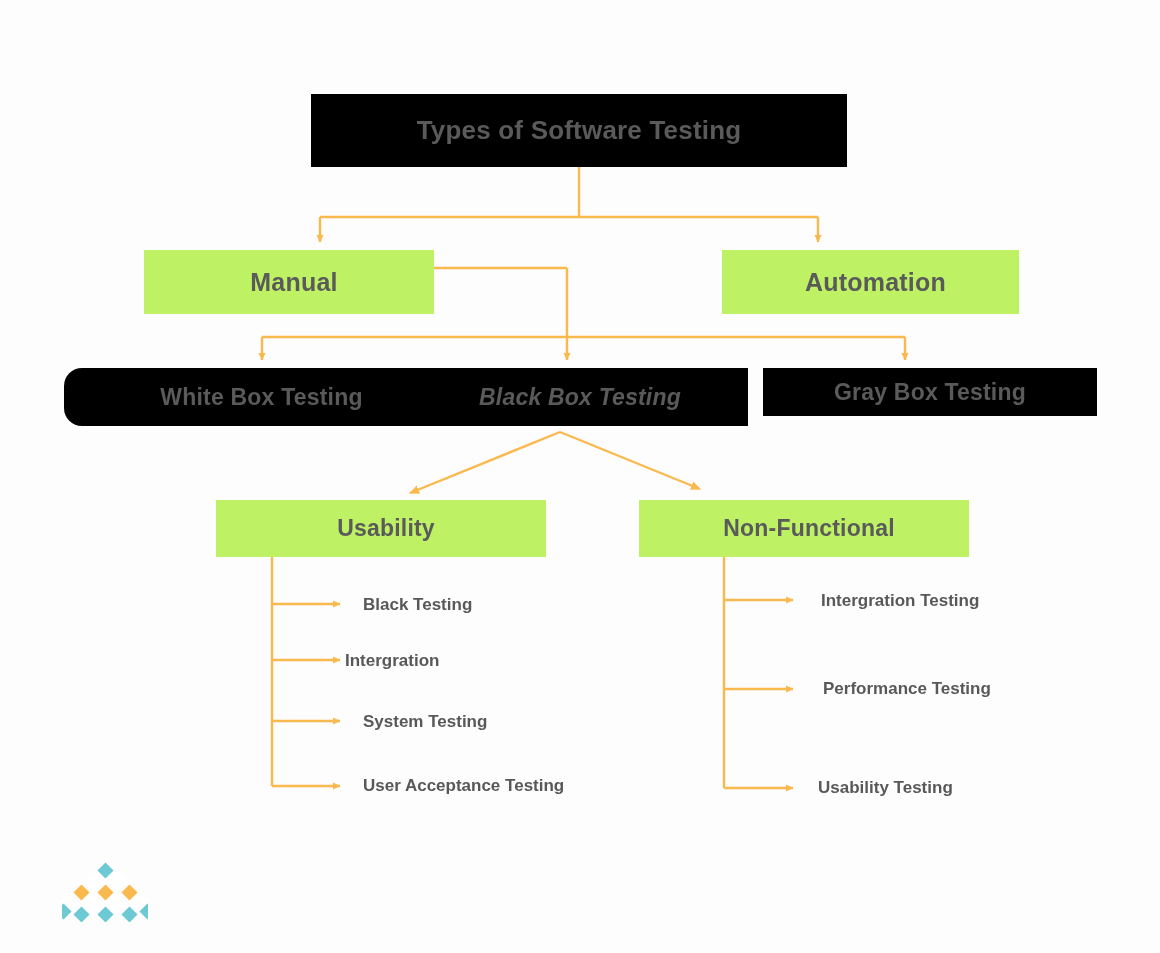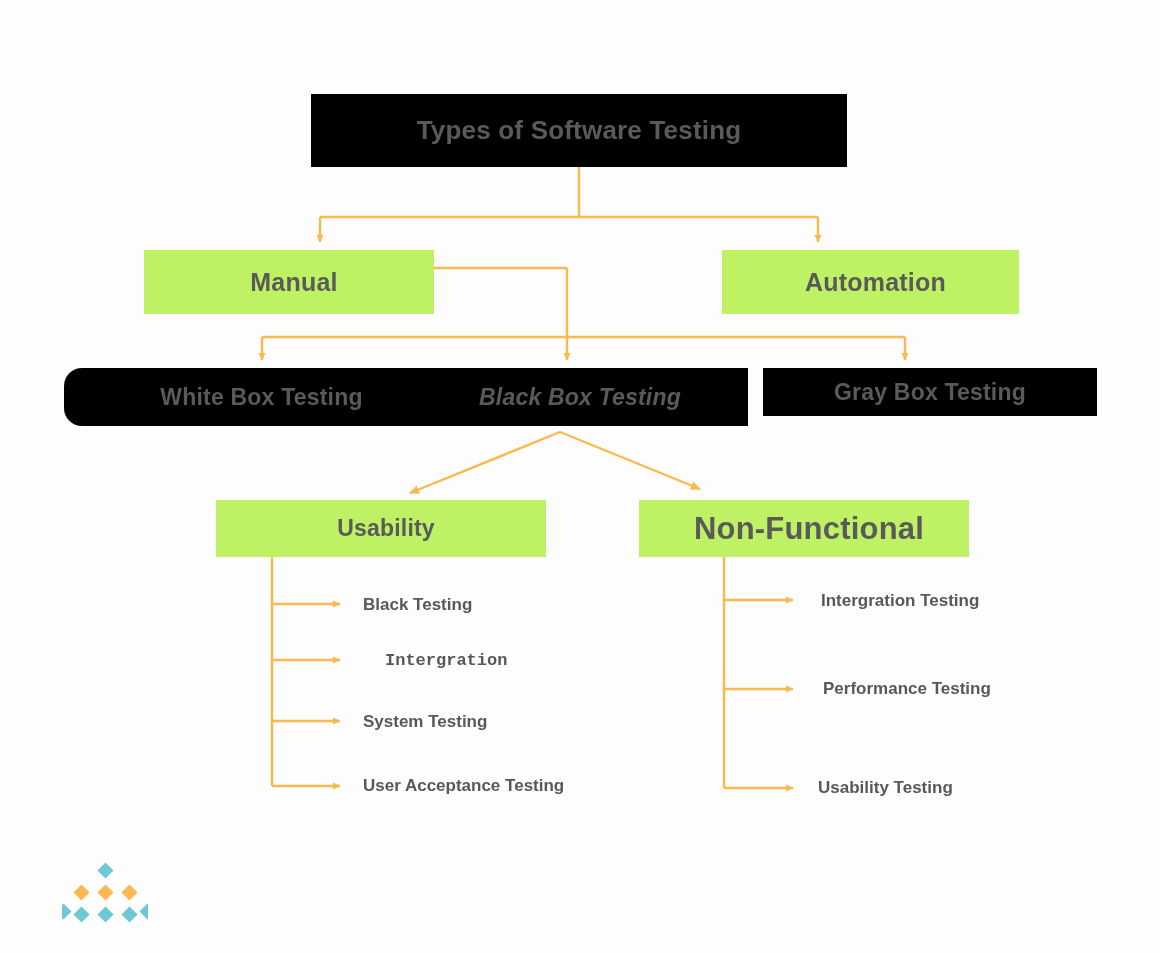--- a/index.html
+++ b/index.html
@@ -123,24 +123,24 @@
   <div class="node orange" style="left:722px; top:250px; width:297px; height:64px; font-size:25px;">Automation</div>
 
   <div class="node teal" style="left:64px; top:368px; width:395px; height:58px; font-size:23px;border-radius:18px;">White Box Testing</div>
 
   <div class="node teal" style="left:412px; top:368px; width:336px; height:58px; font-size:23px;font-style:italic;">Black Box Testing</div>
 
   <div class="node teal" style="left:763px; top:368px; width:334px; height:48px; font-size:23px;">Gray Box Testing</div>
 
   <div class="node orange" style="left:216px; top:500px; width:330px; height:57px; font-size:23px;">Usability</div>
 
-  <div class="node orange" style="left:639px; top:500px; width:330px; height:57px; font-size:31px;">Non-Functional</div>
+  <div class="node orange" style="left:639px; top:500px; width:330px; height:57px; font-size:23px;">Non-Functional</div>
 
   <div class="leaf" style="left:363px; top:596px;">Black Testing</div>
-  <div class="leaf" style="left:385px; top:652px;font-family:Liberation Mono, monospace;">Intergration</div>
+  <div class="leaf" style="left:345px; top:652px;">Intergration</div>
   <div class="leaf" style="left:363px; top:713px;">System Testing</div>
   <div class="leaf" style="left:363px; top:777px;">User Acceptance Testing</div>
 
   <div class="leaf" style="left:821px; top:592px;">Intergration Testing</div>
   <div class="leaf" style="left:823px; top:680px;">Performance Testing</div>
   <div class="leaf" style="left:818px; top:779px;">Usability Testing</div>
 
   <div id="logo">
     <svg id="logo-mark" viewBox="0 0 86 64" xmlns="http://www.w3.org/2000/svg">
       <g stroke="#ffffff" stroke-width="1.6">

